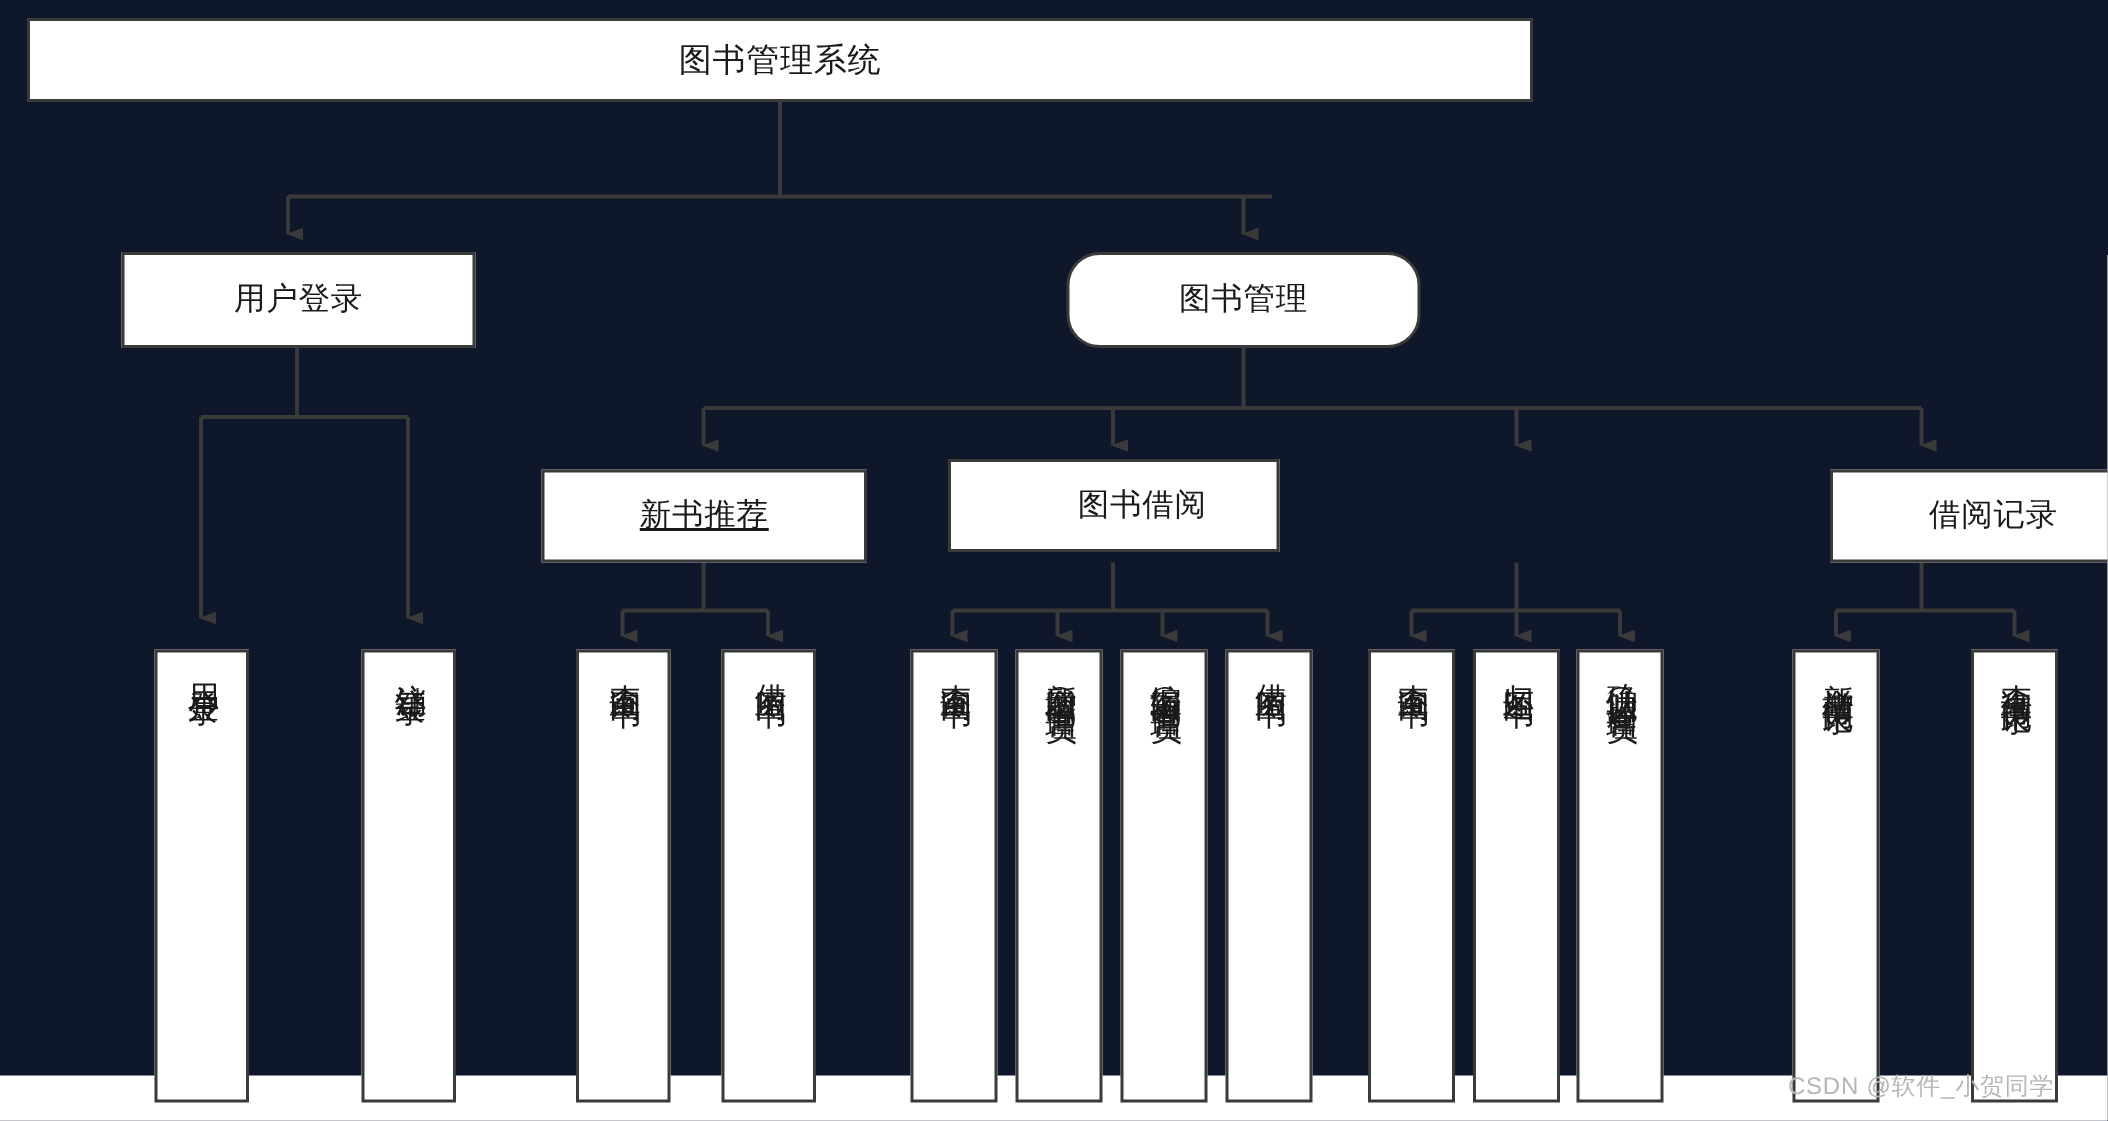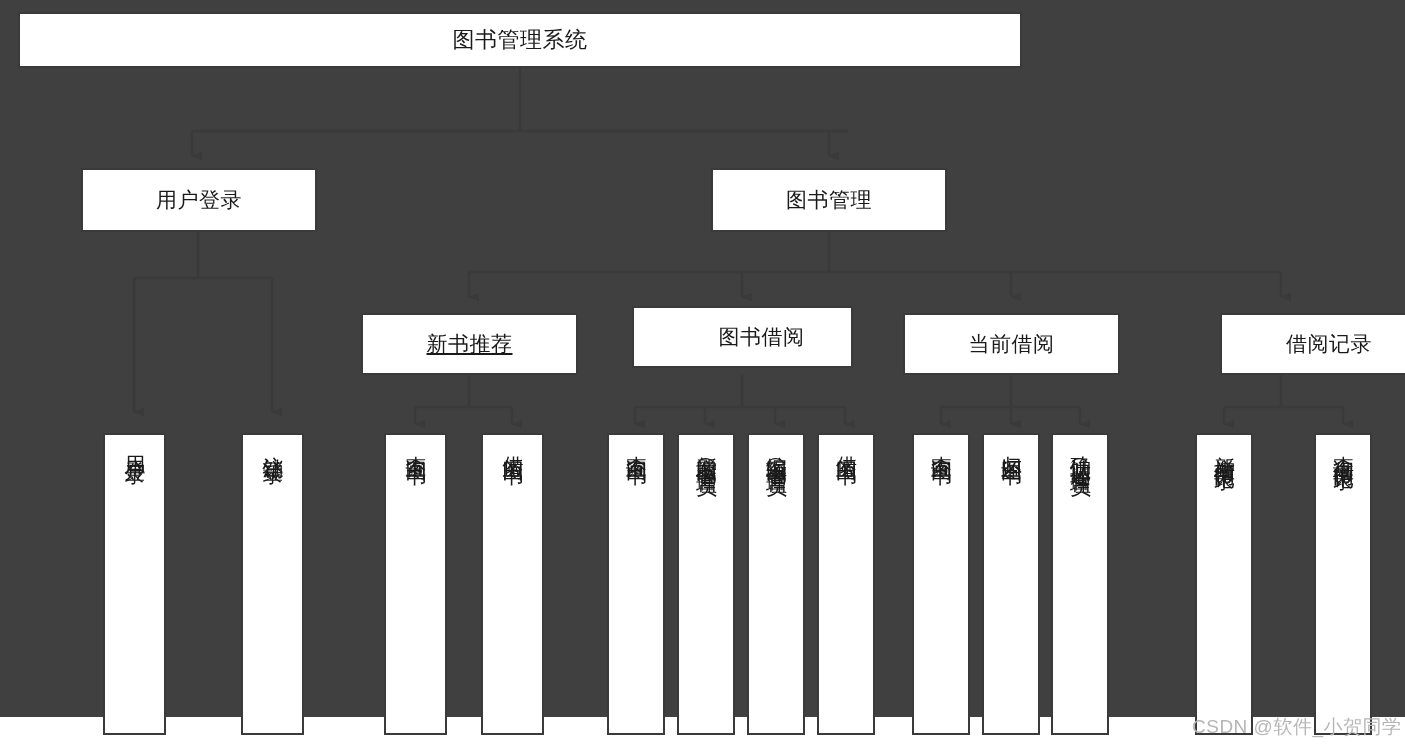--- a/index.html
+++ b/index.html
@@ -11,21 +11,21 @@
     width: 1405px;
     height: 747px;
     font-family: "Liberation Sans", "DejaVu Sans", sans-serif;
     overflow: hidden;
     position: relative;
   }
   #diagram-root {
     position: relative;
     width: 1405px;
     height: 717px;
-    background: #404040;
+    background: #0f172a;
   }
   svg#flow-svg {
     position: absolute;
     top: 0;
     left: 0;
     width: 1405px;
     height: 747px;
   }
   .node-box {
     position: absolute;
@@ -56,21 +56,21 @@
     text-orientation: upright;
     font-size: 21px;
     letter-spacing: 3px;
     margin: 0 auto;
   }
   .root-box .node-label { font-size: 22px; }
   .watermark {
     position: absolute;
     left: 1192px;
     top: 714px;
-    font-size: 19px;
+    font-size: 16px;
     color: #b6b6b6;
     white-space: nowrap;
     letter-spacing: 0.5px;
     font-family: "Liberation Sans", "DejaVu Sans", sans-serif;
   }
 </style>
 </head>
 <body>
 
 <div id="diagram-root">
@@ -125,32 +125,29 @@
     </g>
   </svg>
 
   <div class="node-box horiz root-box" style="left:18px; top:12px; width:1004px; height:56px;">
     <span class="node-label">图书管理系统</span>
   </div>
 
   <div class="node-box horiz" style="left:81px; top:168px; width:236px; height:64px;">
     <span class="node-label">用户登录</span>
   </div>
-  <div class="node-box horiz" style="left:711px; top:168px; width:236px; height:64px;">
+  <div class="node-box horiz" style="left:711px; top:168px; width:236px; height:64px;border-radius:22px;">
     <span class="node-label">图书管理</span>
   </div>
 
   <div class="node-box horiz" style="left:361px; top:313px; width:217px; height:62px;text-decoration:underline;">
     <span class="node-label">新书推荐</span>
   </div>
   <div class="node-box horiz" style="left:632px; top:306px; width:221px; height:62px;padding-left:38px;">
     <span class="node-label">图书借阅</span>
-  </div>
-  <div class="node-box horiz" style="left:903px; top:313px; width:217px; height:62px;">
-    <span class="node-label">当前借阅</span>
   </div>
   <div class="node-box horiz" style="left:1172px; top:313px; width:218px; height:62px;margin-left:48px;">
     <span class="node-label">借阅记录</span>
   </div>
 
   <div class="node-box vert" style="left:103px; top:433px; width:63px; height:302px;">
     <span class="node-label">用户登录</span>
   </div>
   <div class="node-box vert" style="left:241px; top:433px; width:63px; height:302px;">
     <span class="node-label">注销登录</span>

